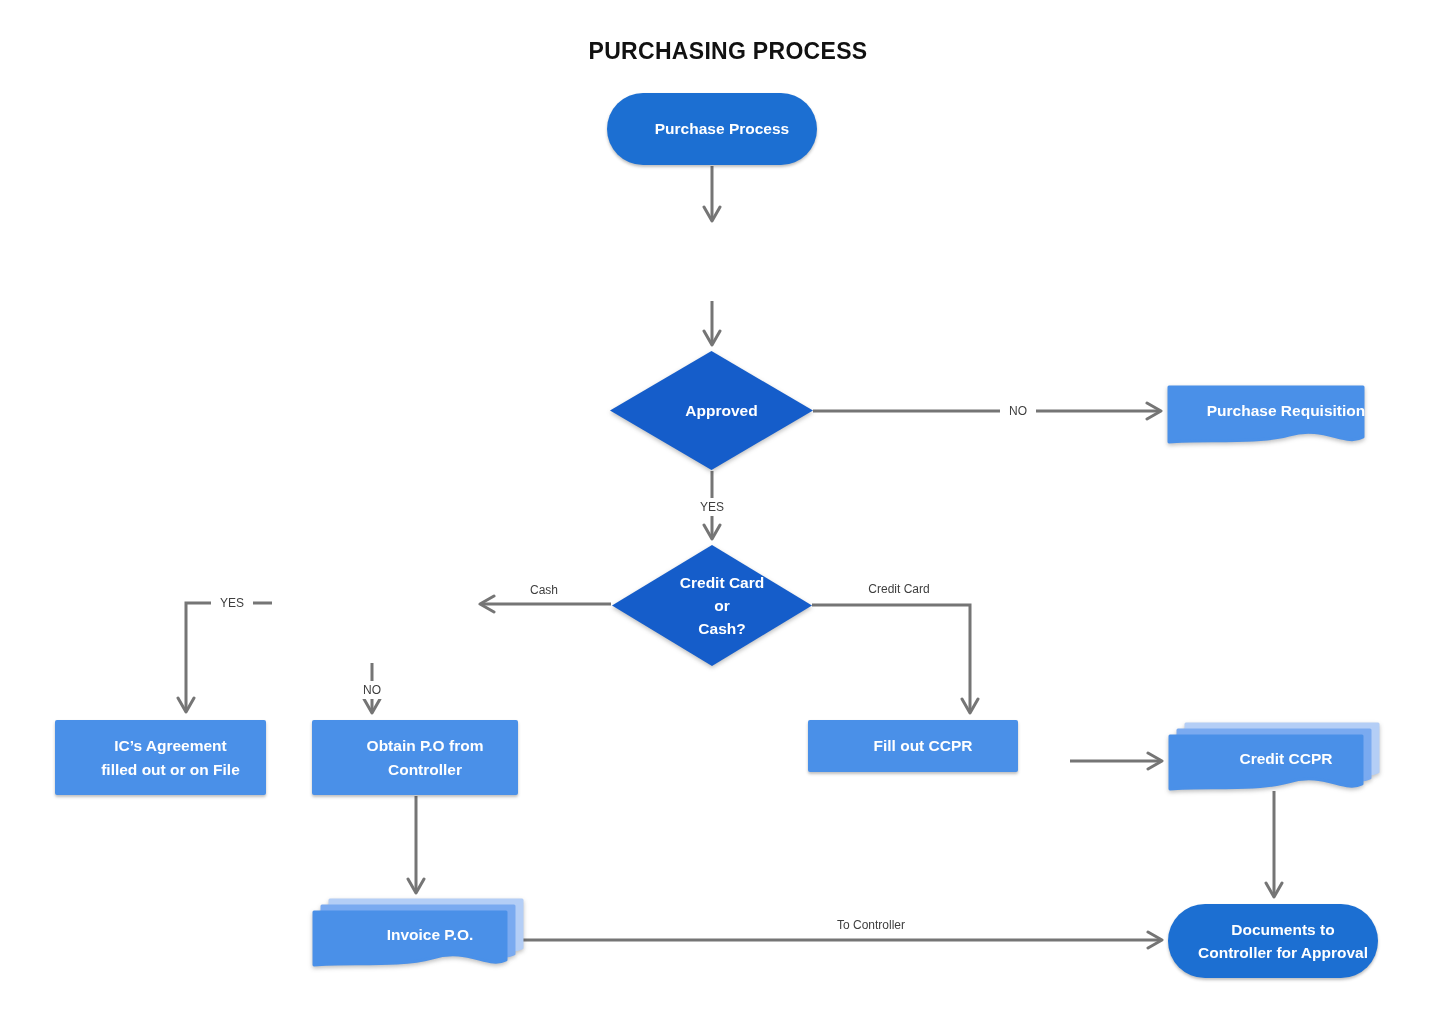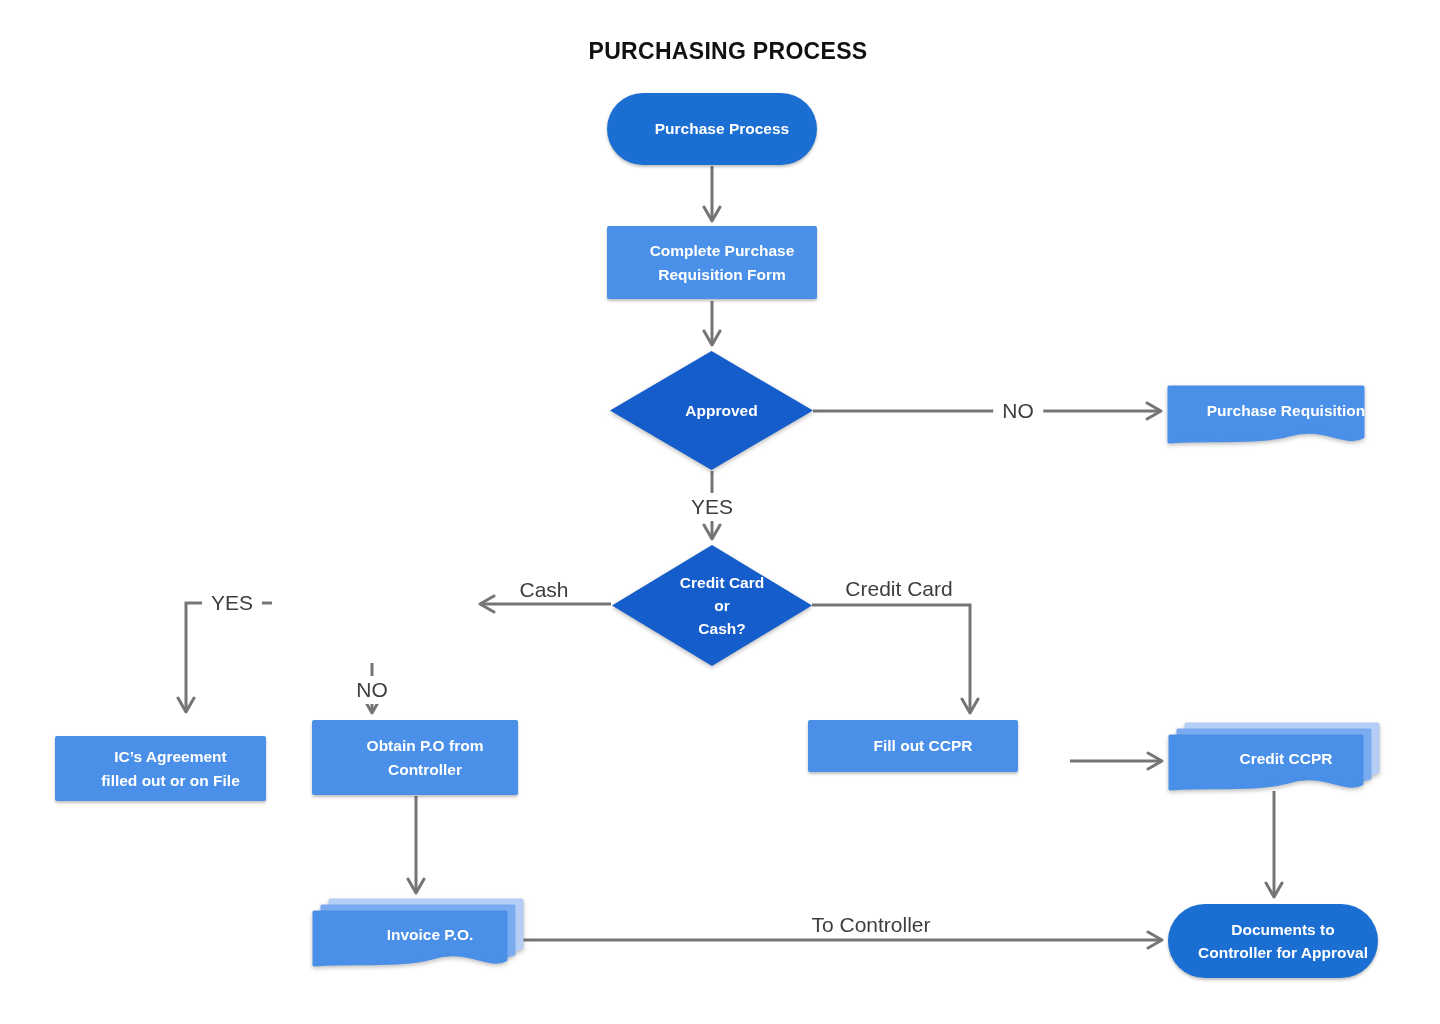--- a/index.html
+++ b/index.html
@@ -25,21 +25,21 @@
   .doc{position:absolute;}
   .doc svg{display:block;filter:drop-shadow(0 2px 2px rgba(40,40,40,.3));}
   .doc-front{fill:var(--c-document,#4a90e8);stroke:var(--c-document,#4a90e8);
              stroke-width:3;stroke-linejoin:round;}
   .doc-l2{fill:var(--c-doc_layer2,#7aaaf0);stroke:var(--c-doc_layer2,#7aaaf0);
           stroke-width:3;stroke-linejoin:round;}
   .doc-l3{fill:var(--c-doc_layer3,#b4cef6);stroke:var(--c-doc_layer3,#b4cef6);
           stroke-width:3;stroke-linejoin:round;}
   .doc .doc-label{position:absolute;display:flex;align-items:center;justify-content:center;
                   text-align:left;}
-  .edge-label{position:absolute;transform:translate(-50%,-50%);font-size:21px;
+  .edge-label{position:absolute;transform:translate(-50%,-50%);font-size:12px;
               color:var(--c-edge_label,#3e3e3e);white-space:nowrap;}
   .edge-label.on-line{background:var(--c-background,#fff);padding:2px 9px;}
 </style>
 </head>
 <body>
 
 <div class="canvas">
 
   <h1 class="title">PURCHASING PROCESS</h1>
 
@@ -60,24 +60,20 @@
     <line x1="416" y1="796" x2="416" y2="892" marker-end="url(#arrowhead)"></line>
     <line x1="1070" y1="761" x2="1161" y2="761" marker-end="url(#arrowhead)"></line>
     <line x1="520" y1="940" x2="1161" y2="940" marker-end="url(#arrowhead)"></line>
     <line x1="1274" y1="791" x2="1274" y2="896" marker-end="url(#arrowhead)"></line>
   </svg>
 
   <div class="node terminator" style="left:607px;top:93px;width:210px;height:72px">
     <span class="node-label">Purchase Process</span>
   </div>
 
-  <div class="node process" style="left:607px;top:226px;width:210px;height:73px">
-    <span class="node-label">Complete Purchase
-Requisition Form</span>
-  </div>
 
   <div class="dwrap" style="left:610px;top:351px;width:203px;height:119px">
     <div class="decision">
       <span class="node-label">Approved</span>
     </div>
   </div>
 
   <div class="doc" style="left:1167px;top:385px;width:198px;height:64px">
     <svg width="198" height="64" viewBox="0 0 198 64">
       <path class="doc-front" d="M2,2 H196 V52 C178,62 158,40 122,50 C90,59 38,54 2,57 Z"></path>
@@ -87,21 +83,21 @@
 
   <div class="dwrap" style="left:612px;top:545px;width:200px;height:121px">
     <div class="decision">
       <span class="node-label">Credit Card
 or
 Cash?</span>
     </div>
   </div>
 
 
-  <div class="node process" style="left:55px;top:736px;width:211px;height:65px">
+  <div class="node process" style="left:55px;top:720px;width:211px;height:75px">
     <span class="node-label">IC’s Agreement
 filled out or on File</span>
   </div>
 
   <div class="node process" style="left:312px;top:720px;width:206px;height:75px">
     <span class="node-label">Obtain P.O from
 Controller</span>
   </div>
 
   <div class="node process" style="left:808px;top:720px;width:210px;height:52px">

